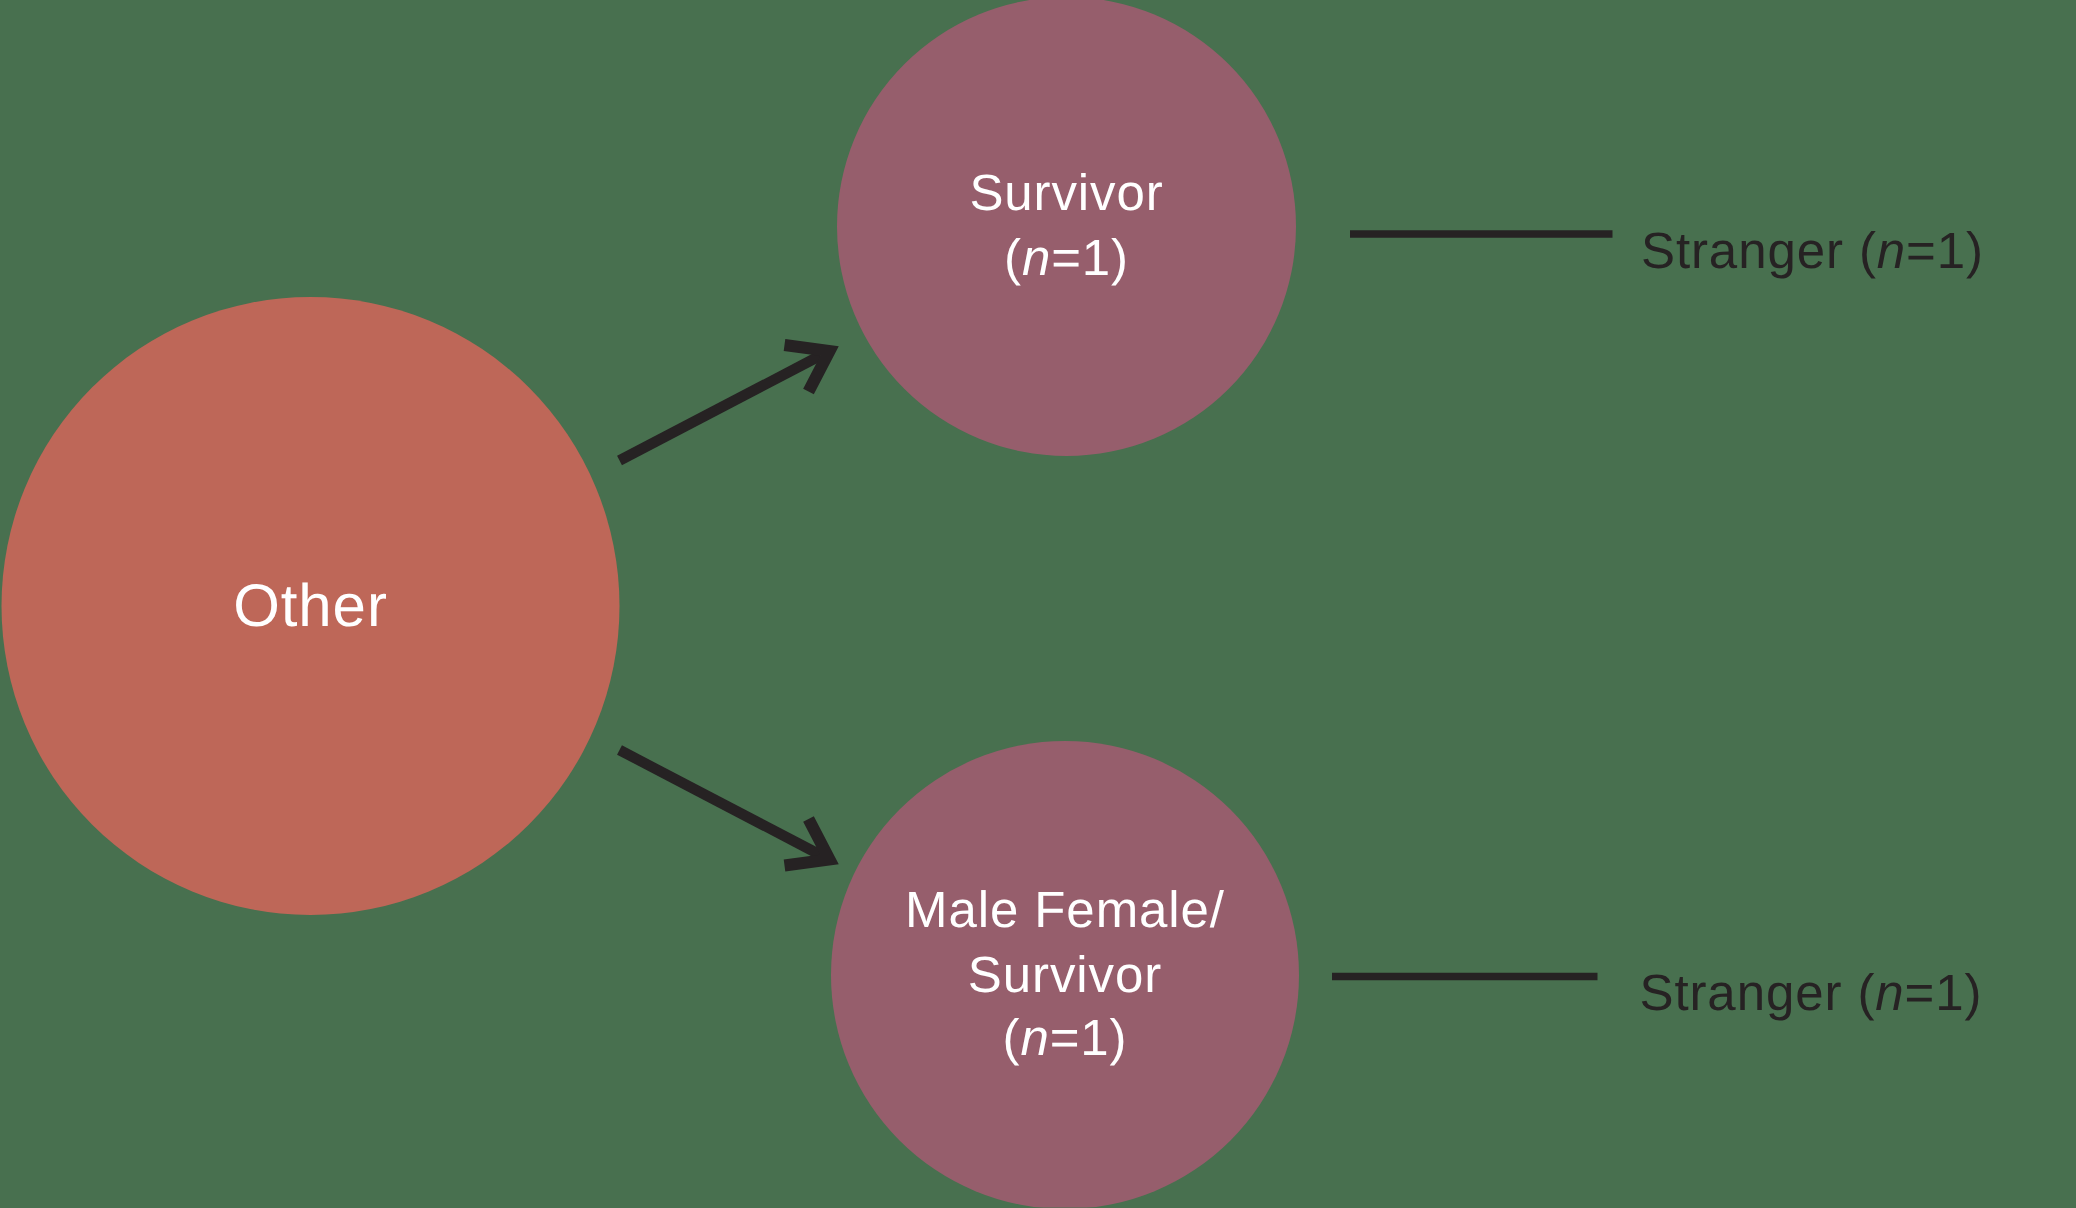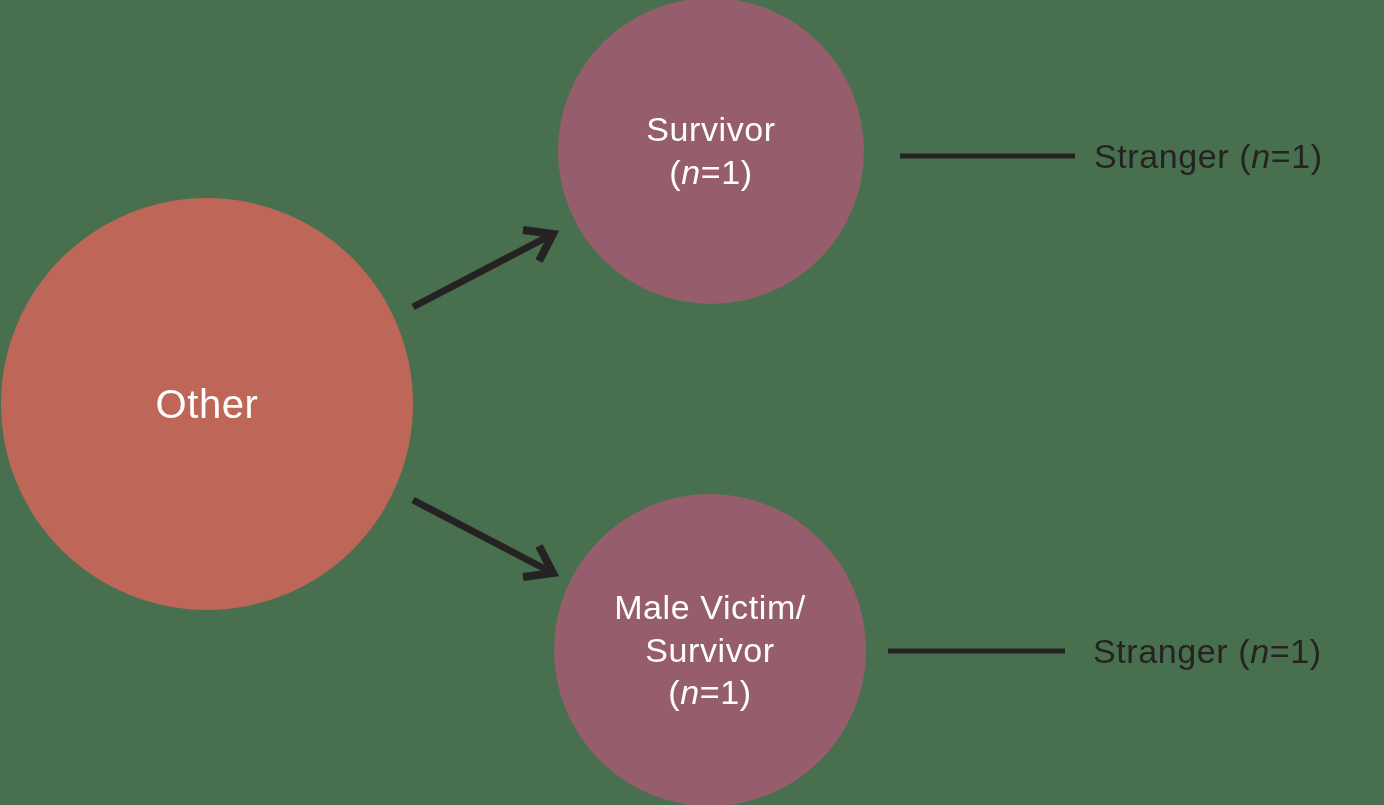--- a/index.html
+++ b/index.html
@@ -63,20 +63,21 @@
     width: 312px;
     height: 312px;
   }
   .leaf-label {
     position: absolute;
     font-size: 34px;
     color: #262223;
     letter-spacing: 0.6px;
     white-space: nowrap;
     transform: translateY(-50%);
+    margin-top: 12px;
   }
   .leaf-top {
     left: 1094px;
     top: 156px;
   }
   .leaf-bottom {
     left: 1093px;
     top: 651px;
   }
   .nvar {
@@ -109,21 +110,21 @@
 
   <div class="circle circle-branch circle-female">
     <div class="label">
       <div><span>Survivor</span></div>
       <div><span>(</span><span class="nvar">n</span><span>=1)</span></div>
     </div>
   </div>
 
   <div class="circle circle-branch circle-male">
     <div class="label">
-      <div><span>Male Victim/</span></div>
+      <div><span>Male Female/</span></div>
       <div><span>Survivor</span></div>
       <div><span>(</span><span class="nvar">n</span><span>=1)</span></div>
     </div>
   </div>
 
   <div class="leaf-label leaf-top"><span>Stranger (</span><span class="nvar">n</span><span>=1)</span></div>
 
   <div class="leaf-label leaf-bottom"><span>Stranger (</span><span class="nvar">n</span><span>=1)</span></div>
 
 </div>

